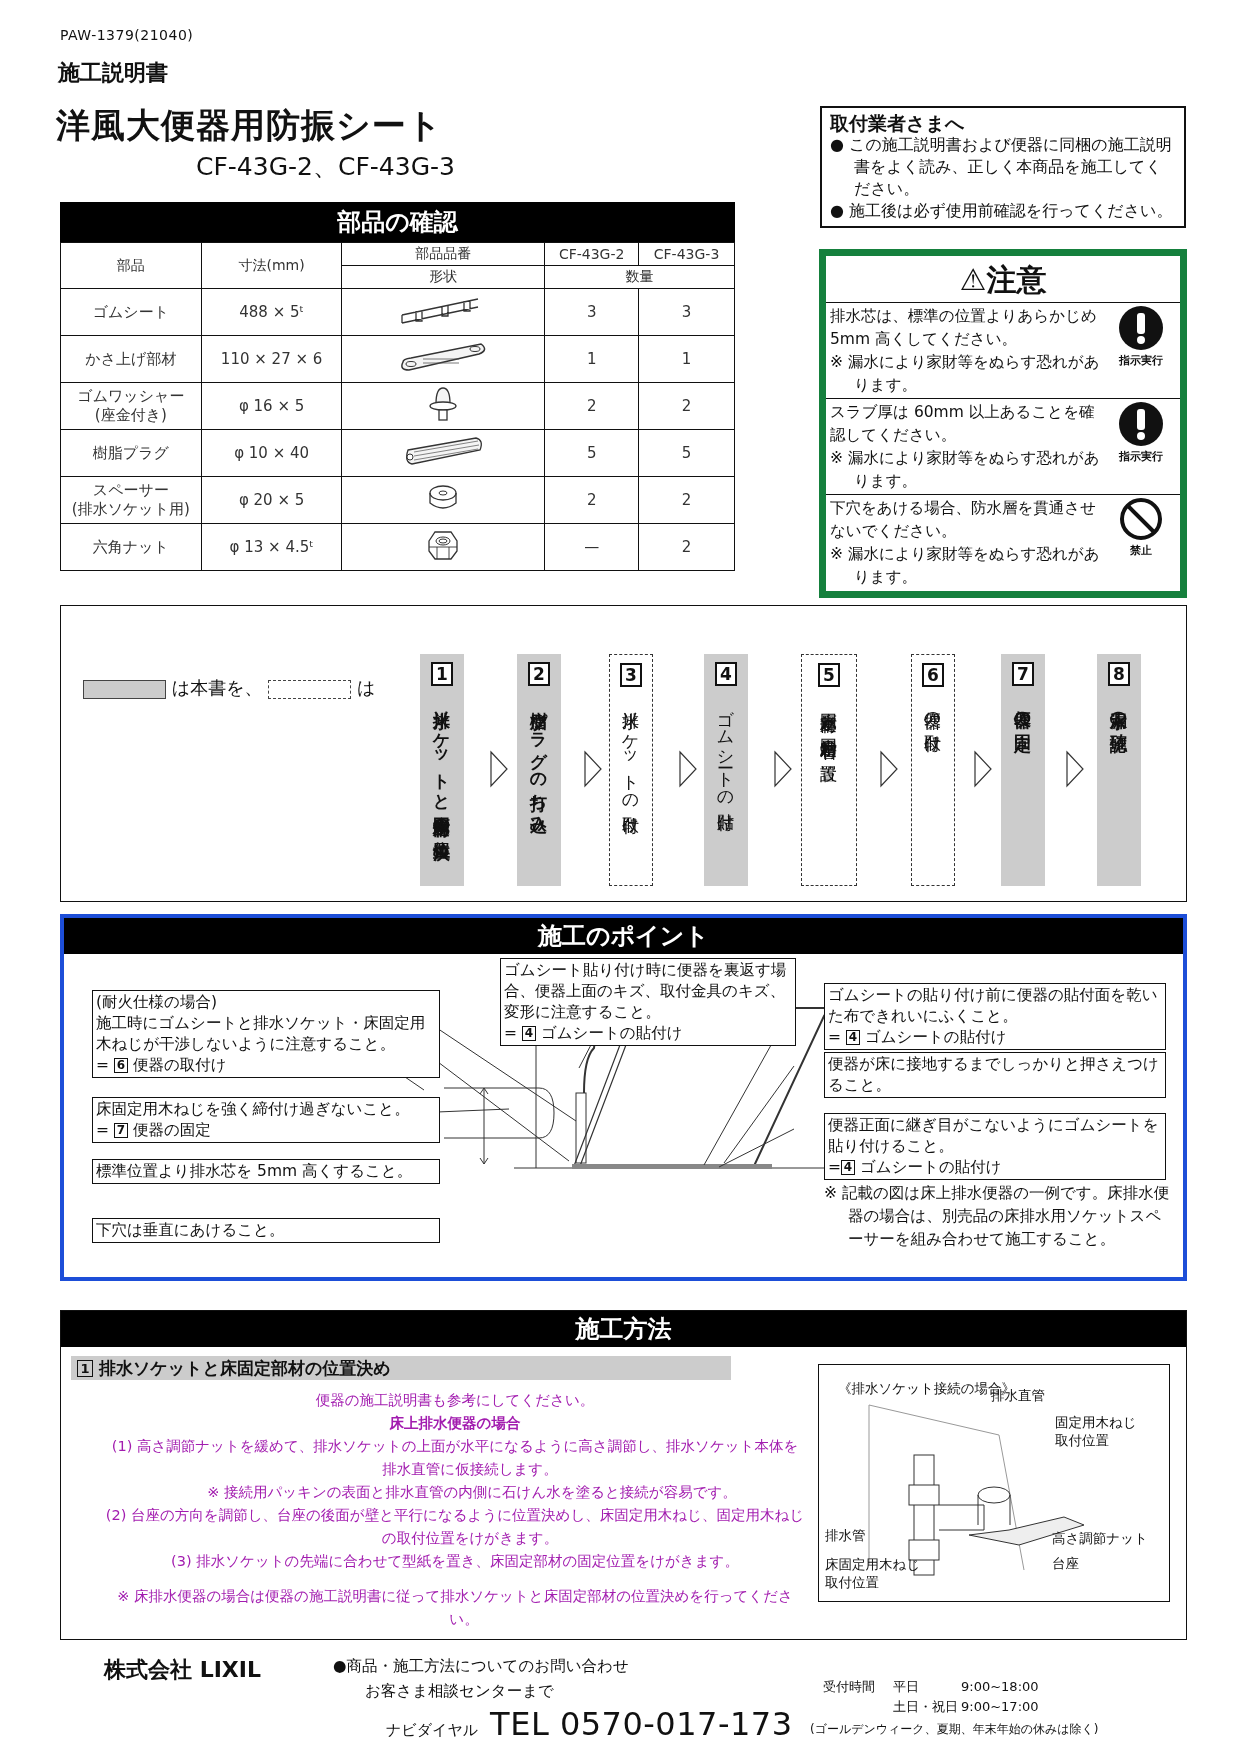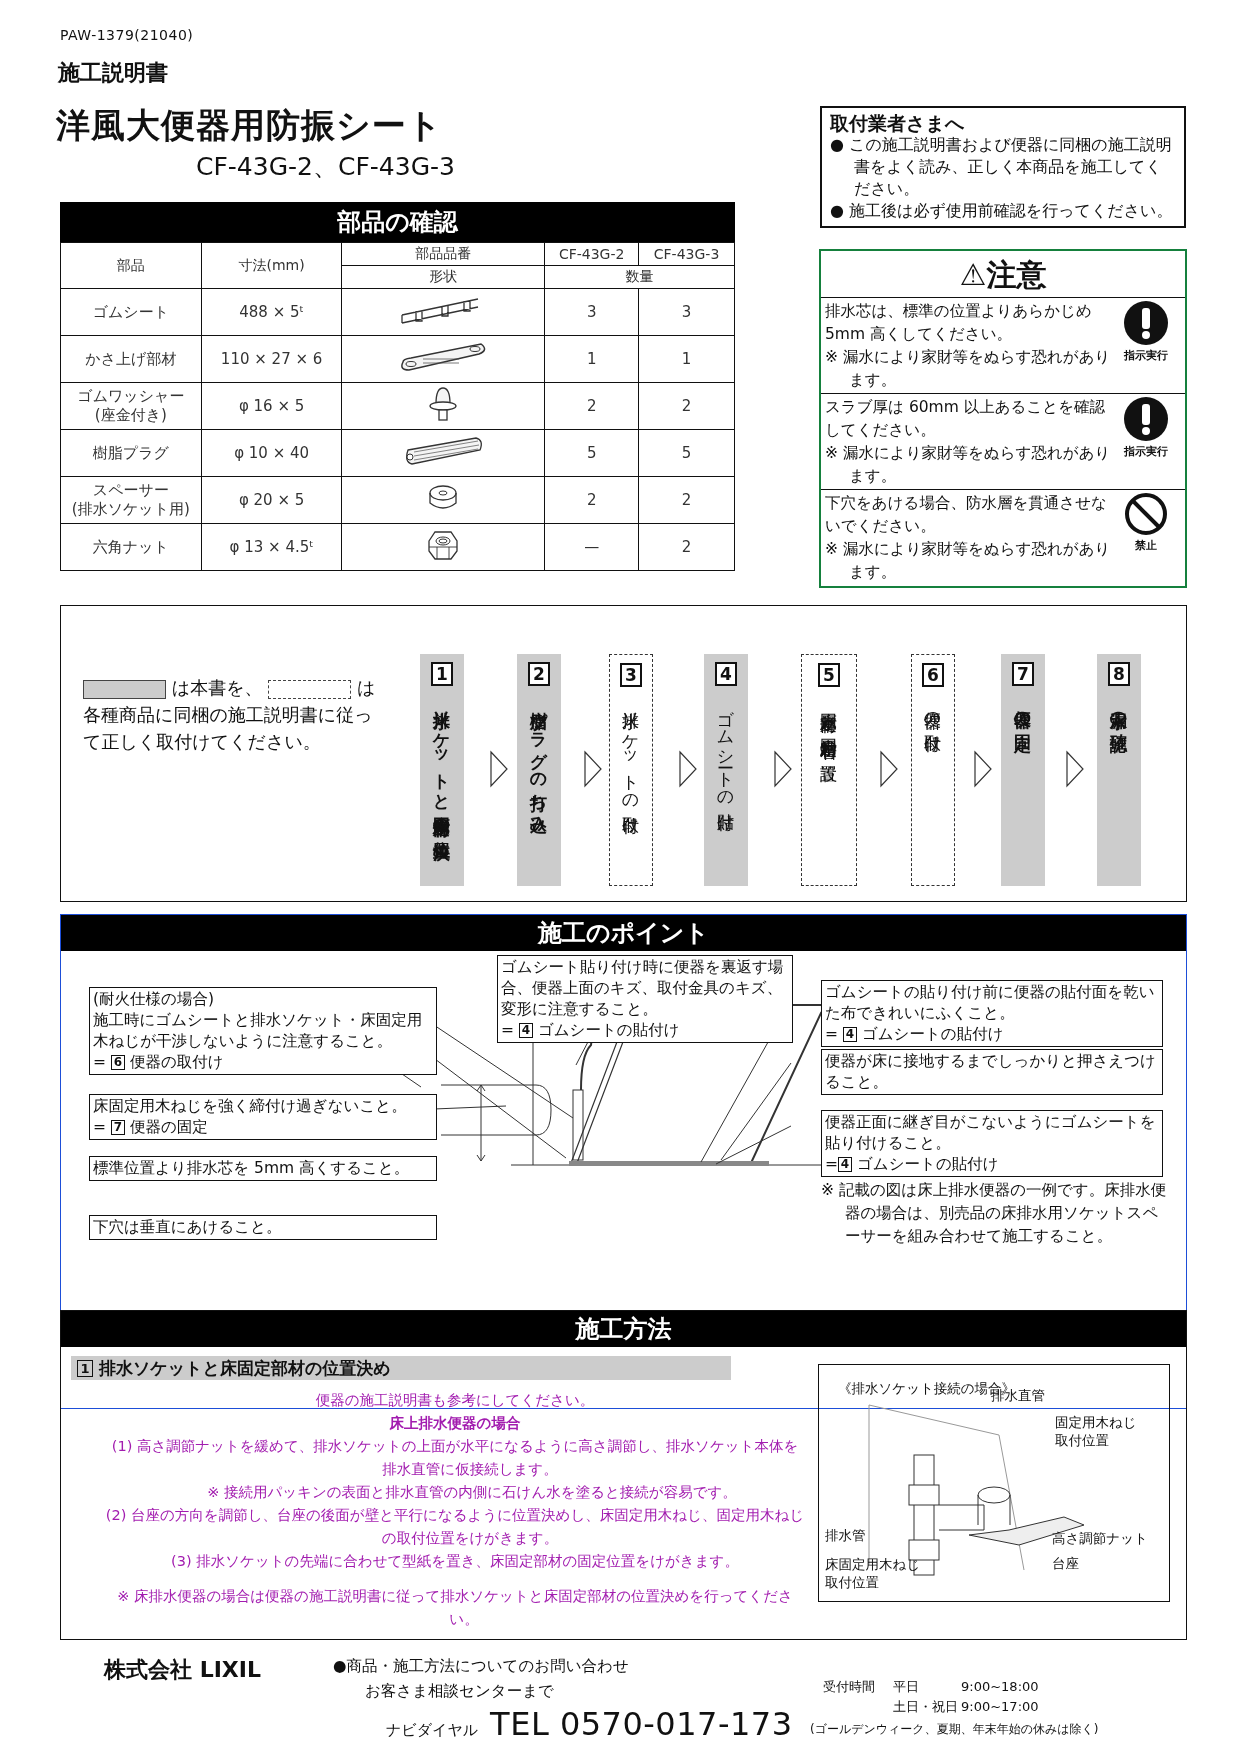--- a/index.html
+++ b/index.html
@@ -22,21 +22,21 @@
   .ptable .h2 td { height: 23px; font-size: 14px; }
   .ptable .row td { height: 47px; }
   .shape { display: inline-block; }
 
   
   .notice { left: 820px; top: 106px; width: 366px; height: 122px; border: 2px solid #111; padding: 4px 8px; font-size: 16px; line-height: 22px; }
   .notice .nt { font-size: 19px; font-weight: bold; }
   .notice .ni { padding-left: 24px; text-indent: -24px; }
 
   
-  .caution { left: 819px; top: 249px; width: 368px; border: 2px solid #15803d; }
+  .caution { left: 819px; top: 249px; width: 368px; border: 7px solid #15803d; }
   .caution .ch { height: 47px; border-bottom: 1px solid #111; text-align: center; font-size: 30px; font-weight: bold; line-height: 47px; }
   .caution .ci { display: flex; border-bottom: 1px solid #111; height: 96px; padding: 2px 4px; }
   .caution .ci:last-child { border-bottom: none; height: 96px; }
   .caution .ctext { flex: 1; font-size: 15.5px; line-height: 23px; }
   .caution .ctext .note { padding-left: 24px; text-indent: -24px; }
   .caution .cicon { width: 70px; display: flex; flex-direction: column; align-items: center; }
   .caution .clabel { font-size: 11px; font-weight: bold; margin-top: 2px; }
 
   
   .proc { left: 60px; top: 605px; width: 1127px; height: 297px; border: 1px solid #111; }
@@ -44,21 +44,21 @@
   .proc .legend { left: 22px; top: 68px; width: 300px; font-size: 18px; line-height: 27px; }
   .leg-gray { display: inline-block; width: 83px; height: 19px; background: #ccc; border: 1px solid #444; vertical-align: middle; }
   .leg-dash { display: inline-block; width: 83px; height: 19px; border: 1px dashed #444; vertical-align: middle; }
   .step { top: 48px; width: 44px; height: 232px; display: flex; flex-direction: column; align-items: center; padding-top: 8px; }
   .step.gray { background: #ccc; }
   .step.dash { border: 1px dashed #333; }
   .stepnum { width: 22px; height: 24px; border: 2px solid #111; background: #fff; font-weight: bold; font-size: 17px; line-height: 20px; text-align: center; font-family: "DejaVu Sans", sans-serif; }
   .steplbl { writing-mode: vertical-rl; font-size: 17px; font-weight: bold; margin-top: 12px; letter-spacing: 1px; line-height: 20px; }
 
   
-  .points { left: 60px; top: 914px; width: 1127px; height: 495px; border: 1px solid #1d4ed8; }
+  .points { left: 60px; top: 914px; width: 1127px; height: 367px; border: 4px solid #1d4ed8; }
   .points .band { height: 36px; line-height: 36px; font-size: 24px; }
   .callout { border: 1px solid #111; background: #fff; font-size: 15.5px; line-height: 21px; padding: 1px 3px; }
   .sq { display: inline-block; border: 1px solid #111; font-weight: bold; font-size: 12px; width: 14px; height: 15px; line-height: 13px; text-align: center; vertical-align: 1px; }
   .ptnote { font-size: 15.5px; line-height: 23px; padding-left: 24px; text-indent: -24px; }
 
   
   .method { left: 60px; top: 1310px; width: 1127px; height: 330px; border: 1px solid #111; }
   .method .band { height: 36px; line-height: 36px; font-size: 24px; }
   .mhead { left: 10px; top: 45px; width: 660px; height: 24px; background: #ccc; font-size: 17px; font-weight: bold; line-height: 24px; padding-left: 6px; }
   .mbody { left: 44px; top: 78px; width: 700px; font-size: 14.5px; line-height: 23px; color: #a21caf; text-align: center; }
@@ -234,21 +234,20 @@
       </div>
   </div>
 </div>
 
 <div class="abs proc">
   <div class="abs legend">
     <span class="leg-gray"></span>
     <span>は本書を、</span>
     <span class="leg-dash"></span>
     <span>は</span>
-    <div>各種商品に同梱の施工説明書に従って正しく取付けてください。</div>
   </div>
 
   <div class="abs step gray" style="left:359px;">
       <div class="stepnum">1</div>
       <div class="steplbl" style="height:180px;">排水ソケットと床固定部材の位置決め</div>
     </div>
   <svg class="abs" style="left:428px;top:144px" width="20" height="38">
       <path d="M2 2 L18 19 L2 36 Z" stroke="#333" fill="#fff" stroke-width="1.2"></path>
     </svg>
   <div class="abs step gray" style="left:456px;">

